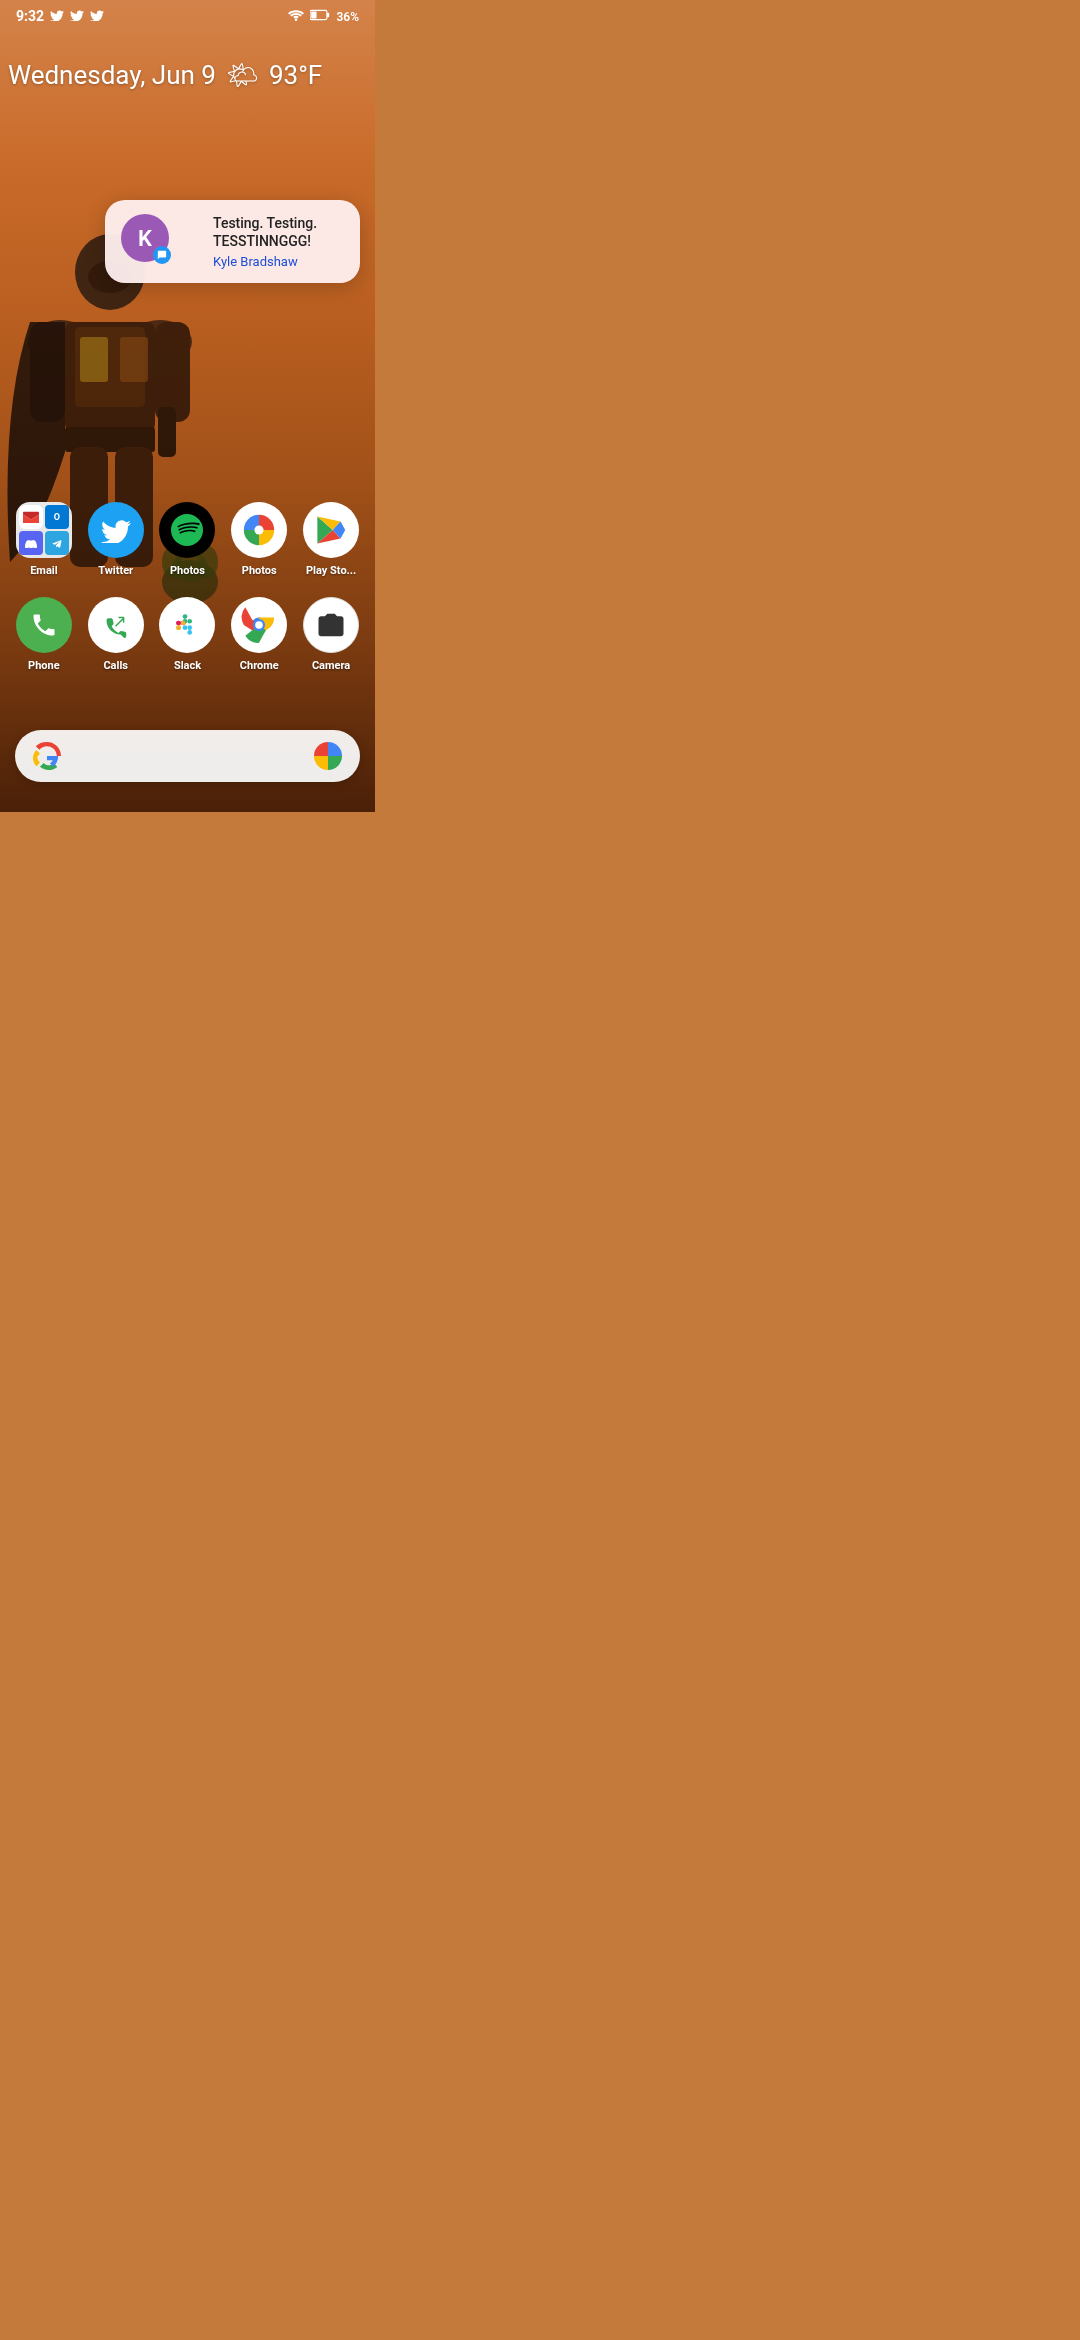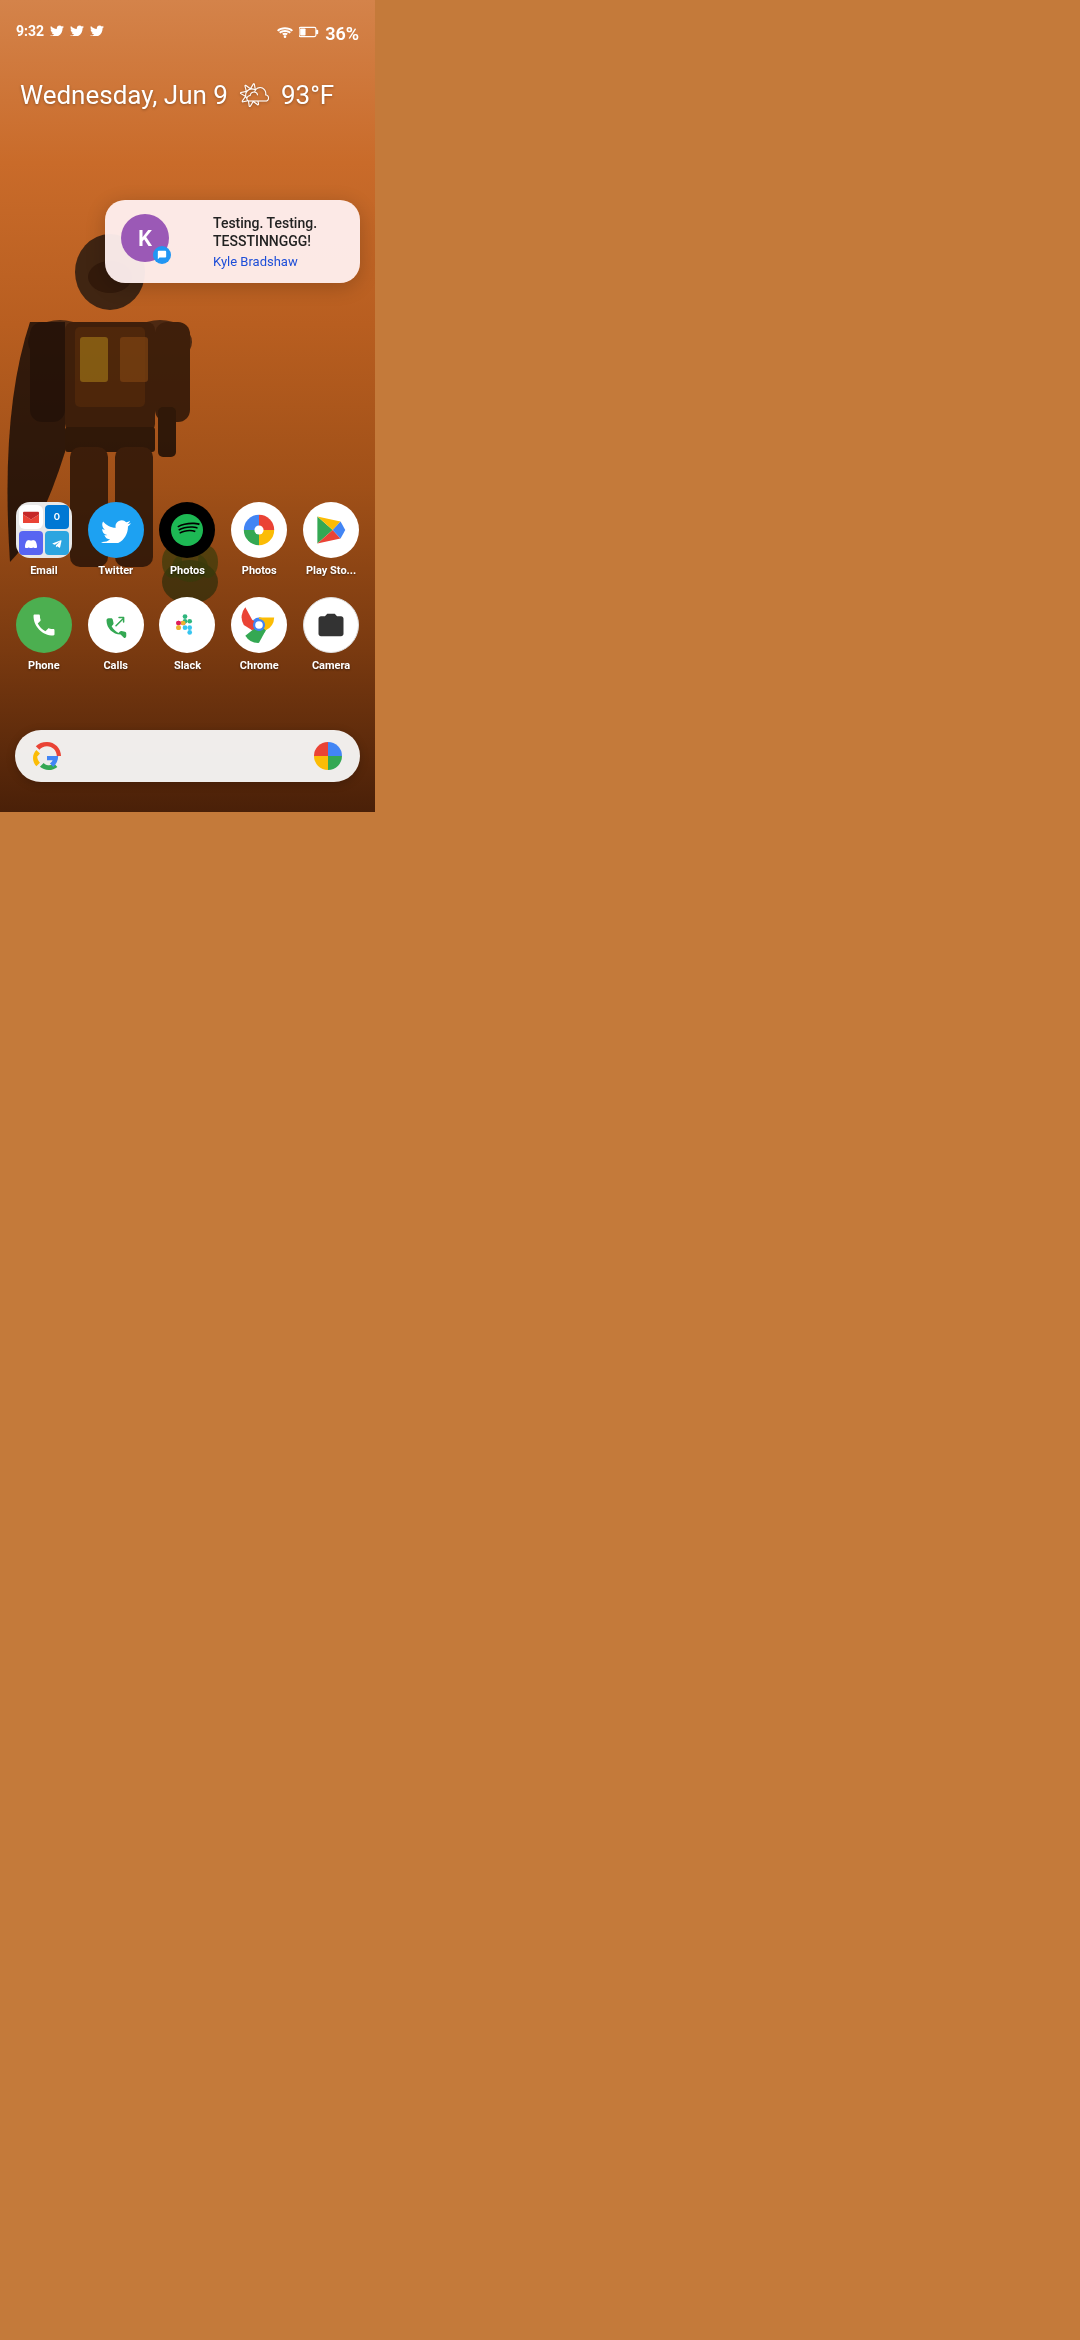--- a/index.html
+++ b/index.html
@@ -45,22 +45,22 @@
       width: 100%;
       height: 100%;
     }
 
     
     .status-bar {
       position: relative;
       z-index: 10;
       display: flex;
       justify-content: space-between;
-      align-items: flex-start;
-      padding: 23px 16px 6px;
+      align-items: flex-end;
+      padding: 8px 16px 6px;
       color: white;
       font-size: 13px;
       font-weight: 600;
     }
 
     .status-left {
       display: flex;
       align-items: center;
       gap: 6px;
     }
@@ -75,21 +75,21 @@
       align-items: center;
       gap: 6px;
       font-size: 13px;
       font-weight: 600;
     }
 
     
     .weather-widget {
       position: relative;
       z-index: 10;
-      padding: 30px 20px 0;
+      padding: 30px 8px 0;
       color: white;
     }
 
     .weather-text {
       font-size: 26px;
       font-weight: 400;
       text-shadow: 0 1px 3px rgba(0,0,0,0.3);
       display: flex;
       align-items: center;
       gap: 10px;
@@ -369,21 +369,21 @@
         </svg>
     </span>
 
     <span>
       <svg width="20" height="12" viewBox="0 0 26 14" fill="white">
         <rect x="0" y="1" width="22" height="12" rx="2" stroke="white" stroke-width="1.5" fill="none"></rect>
         <rect x="22" y="4" width="3" height="6" rx="1.5" fill="white"></rect>
         <rect x="1.5" y="2.5" width="7" height="9" rx="1" fill="white"></rect>
       </svg>
     </span>
-    <span style="font-size:18px; font-weight:600;">36%</span>
+    <span style="font-size:12px; font-weight:600;">36%</span>
   </div>
 </div>
 
 <div class="weather-widget">
   <div class="weather-text">
     <span>Wednesday, Jun 9</span>
     <span>🌤</span>
     <span>93°F</span>
   </div>
 </div>

